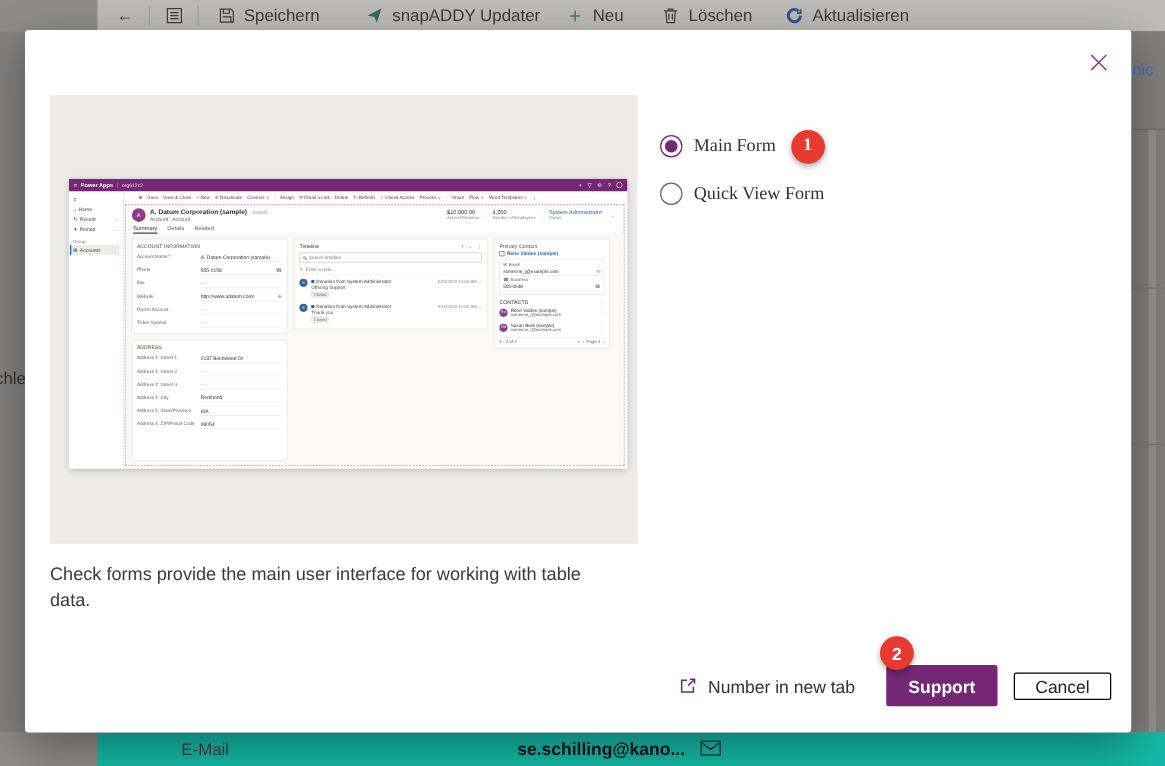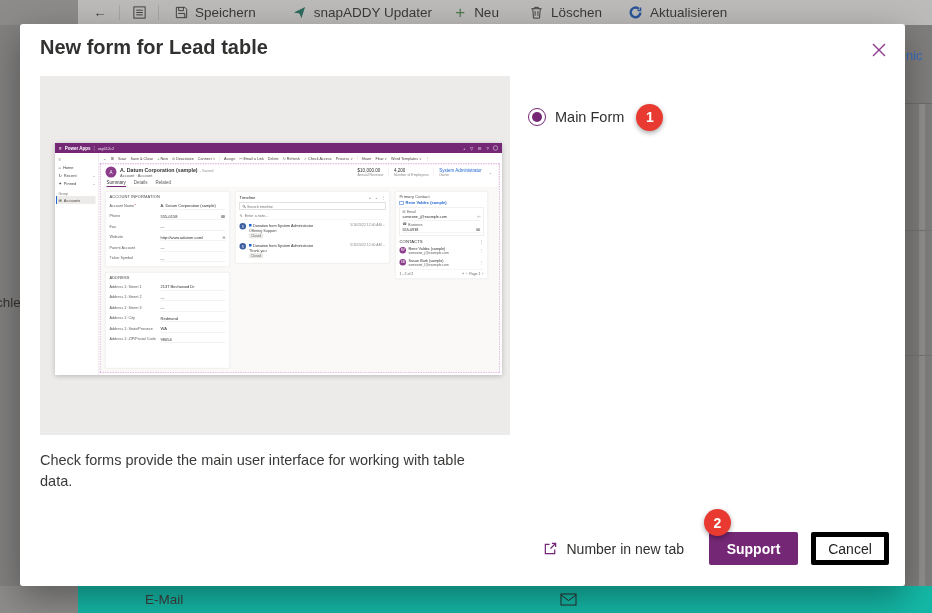--- a/index.html
+++ b/index.html
@@ -105,37 +105,37 @@
   .ct-av { width:13px; height:13px; border-radius:50%; background:#8b3c8b; color:#fff; font-size:6px; display:flex; align-items:center; justify-content:center; flex:none; }
   .ct-n { font-size:7.5px; color:#323130; }
   .ct-e { font-size:6.8px; color:#605e5c; }
   .ct-m { margin-left:auto; color:#8a8886; }
   .pager { border-top:1px solid #edebe9; margin-top:3px; padding-top:4px; display:flex; font-size:7px; color:#605e5c; }
   .pager .pr { margin-left:auto; }
 
   
   .type-heading { left:508px; top:56px; font-size:14px; font-weight:600; color:#242424; }
   #options { left:508px; top:84px; display:flex; flex-direction:column; }
-  .opt { display:flex; align-items:center; height:18px; margin-bottom:20px; cursor:pointer; }
+  .opt { display:flex; align-items:center; height:18px; margin-bottom:20px; cursor:pointer;font-family:Liberation Serif, serif; }
   .radio { width:18px; height:18px; border:1px solid #666; border-radius:50%; background:#fff; flex:none; display:flex; align-items:center; justify-content:center; }
   .radio.sel { border-color:#742774; }
   .radio.sel:after { content:""; width:10px; height:10px; border-radius:50%; background:#742774; }
   .opt .olabel { font-size:14.5px; color:#323130; margin-left:9px; }
   .badge { width:27px; height:27px; border-radius:50%; background:#e83a30; color:#fff; font-size:14px; font-weight:700; display:flex; align-items:center; justify-content:center; box-shadow:0 2px 5px rgba(0,0,0,.35); }
   .opt .badge { margin-left:12px; }
 
   .dlg-desc { left:20px; top:426px; width:458px; font-size:14.5px; line-height:21px; color:#3b3a39; }
 
   #footer { position:absolute; right:16px; top:508px; display:flex; align-items:center; gap:13px; }
   .newtab { display:flex; align-items:center; gap:8px; font-size:14px; color:#323130; margin-right:12px; cursor:pointer; }
   .newtab svg { width:15px; height:15px; stroke:#742774; stroke-width:1.3; fill:none; }
   .btn-wrap { position:relative; }
   .btn-wrap .badge { position:absolute; top:-23px; left:-5px; }
   .btn-create { width:89px; height:33px; background:#742774; color:#fff; font-weight:700; font-size:14px; border:none; border-radius:2px; font-family:inherit; cursor:pointer; }
-  .btn-cancel { width:78px; height:33px; background:#fff; border:5px solid #000000; border-radius:2px; font-size:14px; color:#201f1e; font-family:inherit; cursor:pointer; }
+  .btn-cancel { width:78px; height:22px; background:#fff; border:1px solid #000000; border-radius:2px; font-size:14px; color:#201f1e; font-family:inherit; cursor:pointer; }
 </style>
 </head>
 <body>
 
 <div id="toolbar" class="abs">
   <div class="navblock"></div>
   <span class="tb-item" style="margin-left:14px">
     <span class="tb-ico">←</span>
   </span>
   <span class="tb-sep"></span>
@@ -194,30 +194,30 @@
 <div id="right-strip" class="abs">
   <span class="nic">nic</span>
   <span class="hline" style="top:78px"></span>
   <span class="vband"></span>
   <span class="hline" style="top:205px;background:#757473"></span>
   <span class="hline" style="top:330px;background:#757473"></span>
 </div>
 <div id="bottom-navblock" class="abs"></div>
 <div id="bottom-strip" class="abs">
   <span class="lbl">E-Mail</span>
+  <span class="val">se.schilling@kano...</span>
   <span class="env">
     <svg width="17" height="13" viewBox="0 0 17 13" fill="none" stroke="#2b2a29">
         <rect x="1" y="1" width="15" height="11"></rect>
         <path d="M1 2l7.5 5.5L16 2"></path>
       </svg>
   </span>
 </div>
 
 <div id="dialog" class="abs">
-  <div class="dlg-title abs">New form for Lead table</div>
   <div class="dlg-close abs">
     <svg viewBox="0 0 14 14">
         <path d="M1 1l12 12M13 1L1 13"></path>
       </svg>
   </div>
 
   <div id="preview-box" class="abs">
     <div id="mini-shot" class="abs">
       <div class="mini">
         <div class="pa-bar">
@@ -504,20 +504,24 @@
       </div>
     </div>
   </div>
 
   <div id="options" class="abs">
     <div class="opt">
       <span class="radio sel"></span>
       <span class="olabel">Main Form</span>
       <span class="badge">1</span>
     </div>
+    <div class="opt">
+      <span class="radio"></span>
+      <span class="olabel">Quick View Form</span>
+    </div>
   </div>
 
   <div class="dlg-desc abs">Check forms provide the main user interface for working with table data.</div>
 
   <div id="footer">
     <span class="newtab">
       <svg viewBox="0 0 16 16">
           <path d="M7 3.5H2.5v10h10V9"></path>
           <path d="M9.5 2.5h4v4M13.3 2.7L8 8"></path>
         </svg>

